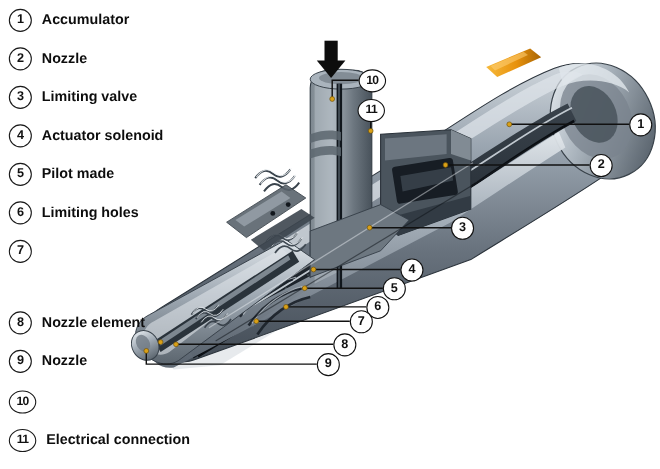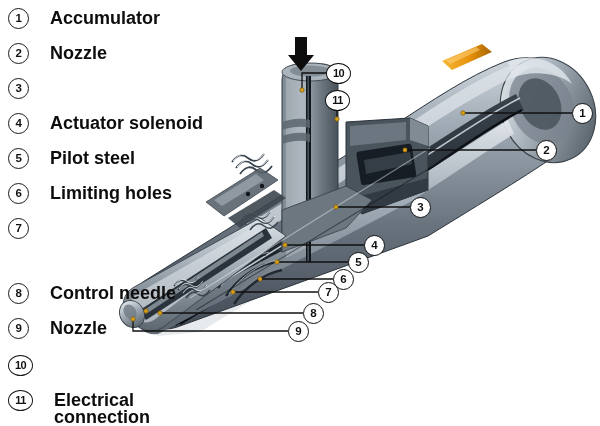--- a/index.html
+++ b/index.html
@@ -19,21 +19,21 @@
     flex:0 0 auto;
     width:21px;height:21px;border-radius:50%;
     border:1.6px solid #1a1a1a;background:#fff;
     display:flex;align-items:center;justify-content:center;
     font-size:11.5px;font-weight:700;color:#111;
     line-height:1;letter-spacing:-0.3px;
     box-sizing:border-box;
   }
   .num.wide{width:25px;border-radius:50%/50%;font-size:11px;letter-spacing:-0.6px;}
   .lbl{
-    margin-left:21px;font-size:18px;font-weight:700;color:#0d0d0d;
+    margin-left:9px;font-size:13px;font-weight:700;color:#0d0d0d;
     line-height:16.5px;padding-top:2px;white-space:pre-line;
   }
 
   
   .art{position:absolute;left:110px;top:14px;width:490px;height:340px;}
   .art svg{display:block;}
 
   
   .callout{
     position:absolute;width:21px;height:21px;border-radius:50%;
@@ -313,44 +313,45 @@
       <span class="lbl">Accumulator</span>
     </div>
 
     <div class="legend-item" style="top:43px;">
       <span class="num">2</span>
       <span class="lbl">Nozzle</span>
     </div>
 
     <div class="legend-item" style="top:78px;">
       <span class="num">3</span>
+      <span class="lbl">Limiting valve</span>
     </div>
 
     <div class="legend-item" style="top:113px;">
       <span class="num">4</span>
       <span class="lbl">Actuator solenoid</span>
     </div>
 
     <div class="legend-item" style="top:148px;">
       <span class="num">5</span>
-      <span class="lbl">Pilot steel</span>
+      <span class="lbl">Pilot made</span>
     </div>
 
     <div class="legend-item" style="top:183px;">
       <span class="num">6</span>
       <span class="lbl">Limiting holes</span>
     </div>
 
     <div class="legend-item" style="top:218px;">
       <span class="num">7</span>
     </div>
 
     <div class="legend-item" style="top:283px;">
       <span class="num">8</span>
-      <span class="lbl">Control needle</span>
+      <span class="lbl">Nozzle element</span>
     </div>
 
     <div class="legend-item" style="top:318px;">
       <span class="num">9</span>
       <span class="lbl">Nozzle</span>
     </div>
 
     <div class="legend-item" style="top:355px;">
       <span class="num wide">10</span>
     </div>

